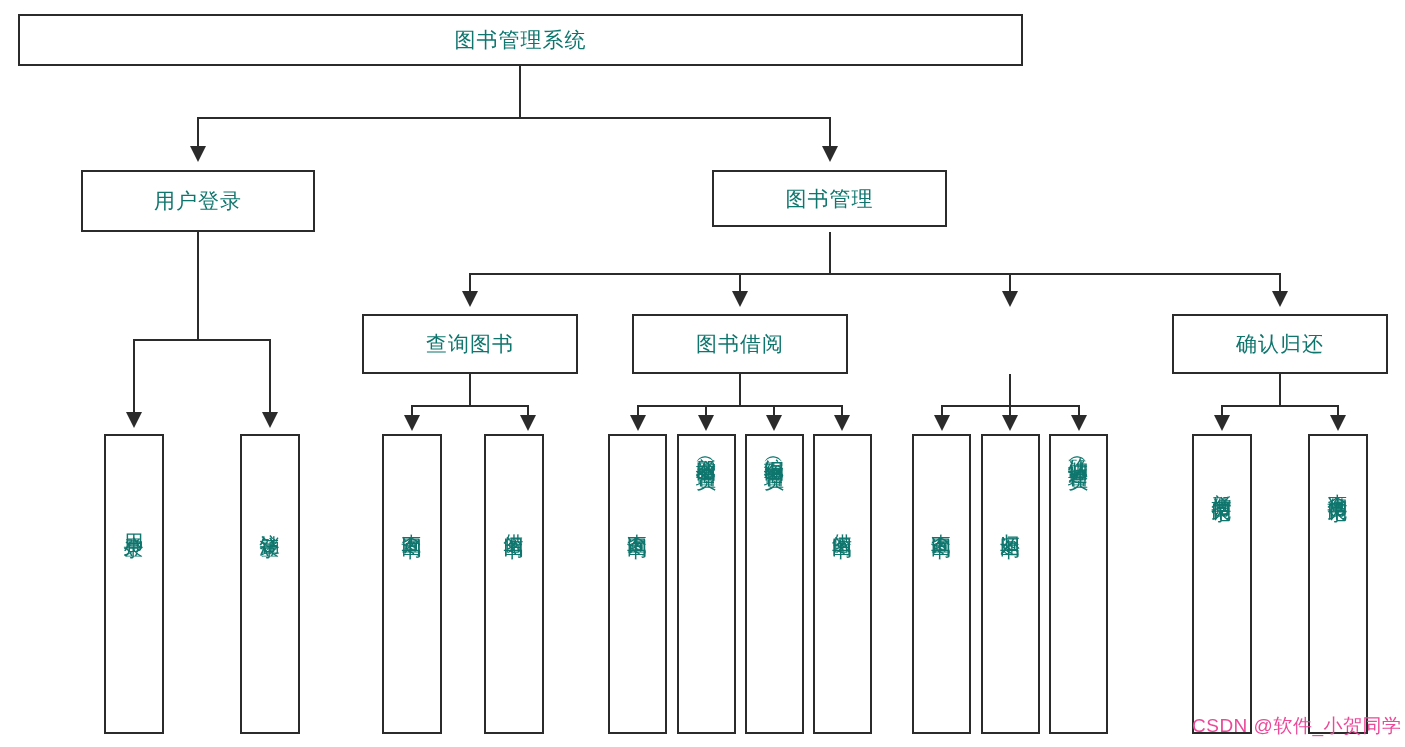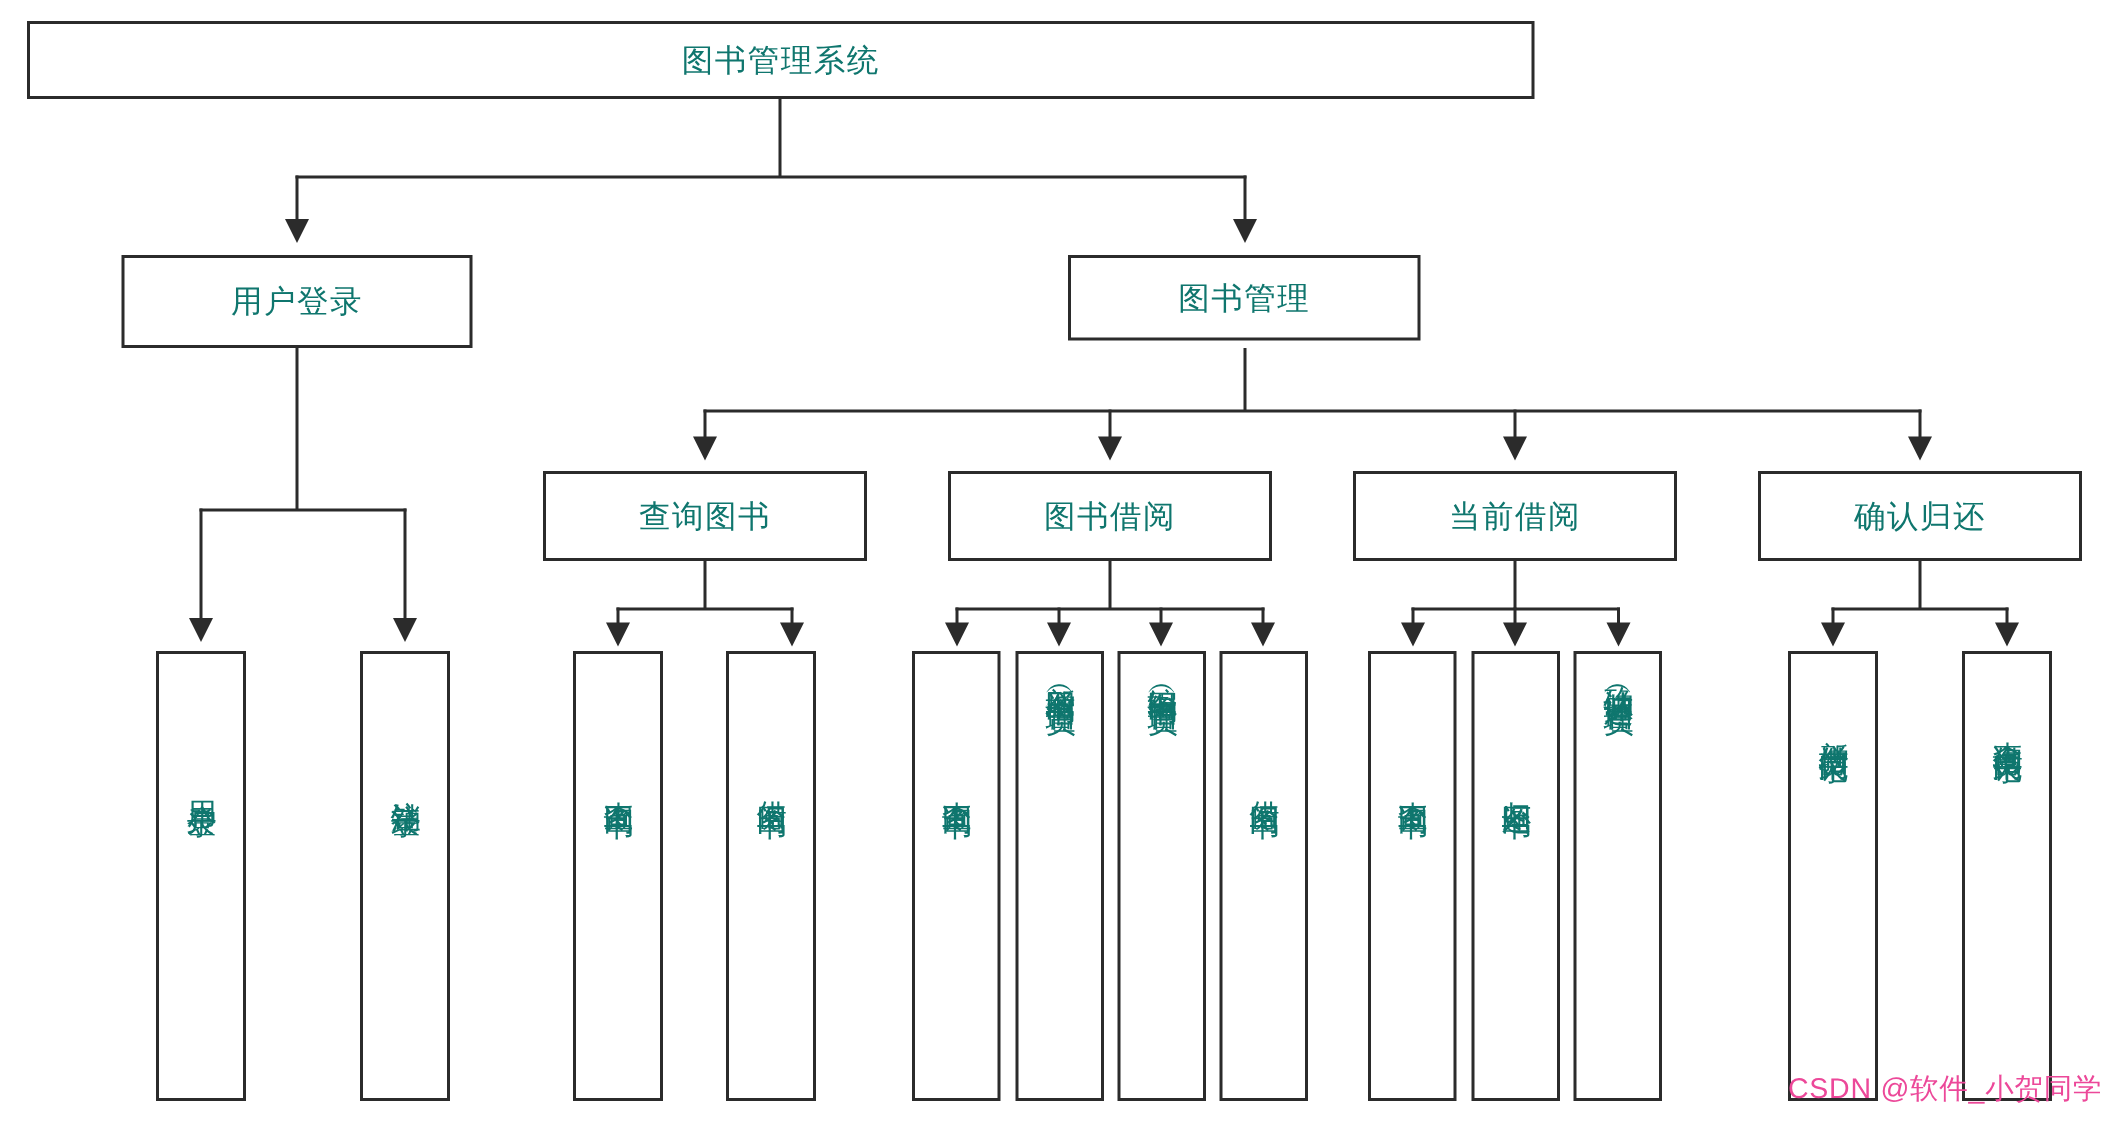--- a/index.html
+++ b/index.html
@@ -115,23 +115,20 @@
   <div class="arrow" style="left:1002px; top:291px;"></div>
 
   <div class="edge vline" style="left:1279px; top:273px; width:2px; height:20px;"></div>
   <div class="arrow" style="left:1272px; top:291px;"></div>
 
   <div class="node h" style="left:362px; top:314px; width:216px; height:60px;">
     <span>查询图书</span>
   </div>
   <div class="node h" style="left:632px; top:314px; width:216px; height:60px;">
     <span>图书借阅</span>
-  </div>
-  <div class="node h" style="left:902px; top:314px; width:216px; height:60px;">
-    <span>当前借阅</span>
   </div>
   <div class="node h" style="left:1172px; top:314px; width:216px; height:60px;">
     <span>确认归还</span>
   </div>
 
   <div class="edge vline" style="left:469px; top:374px; width:2px; height:32px;"></div>
   <div class="edge hline" style="left:411px; top:405px; width:118px; height:2px;"></div>
   <div class="edge vline" style="left:411px; top:405px; width:2px; height:12px;"></div>
   <div class="arrow" style="left:404px; top:415px;"></div>
   <div class="edge vline" style="left:527px; top:405px; width:2px; height:12px;"></div>

